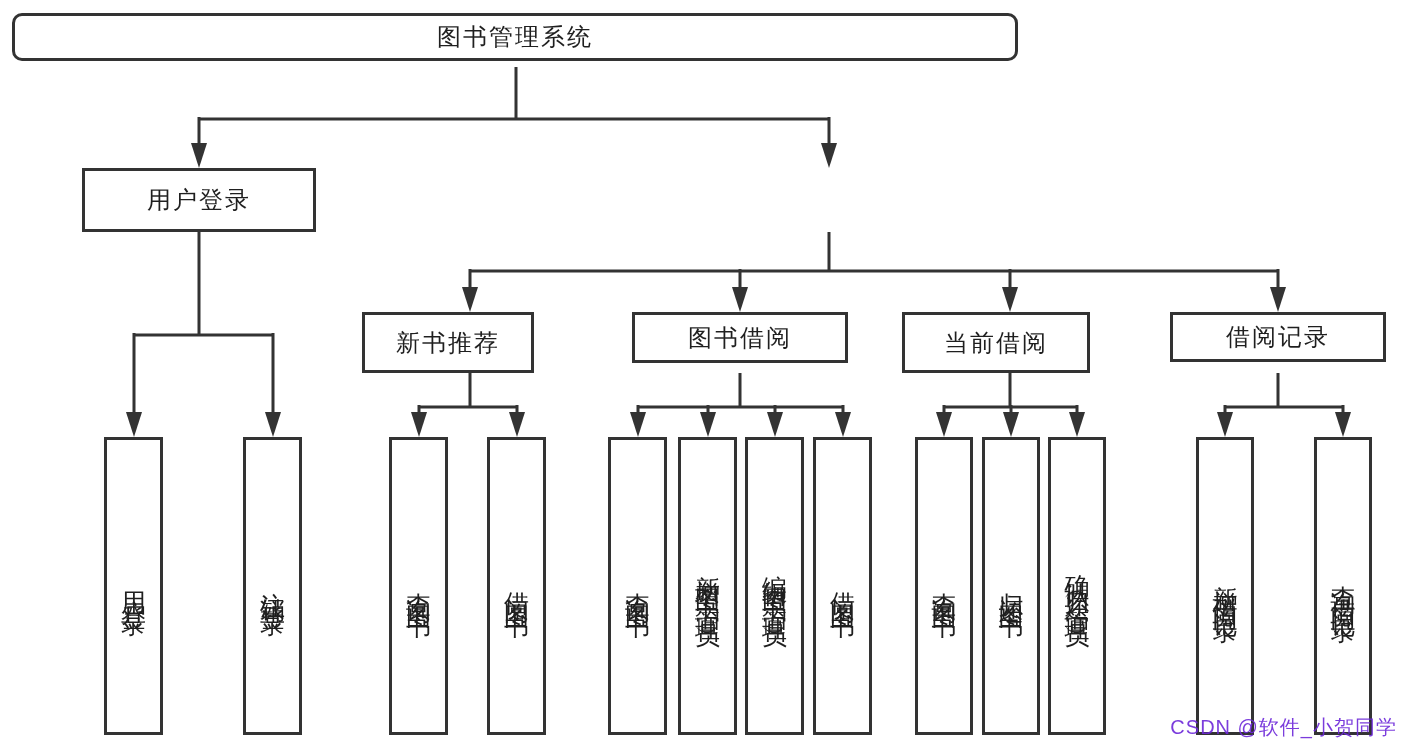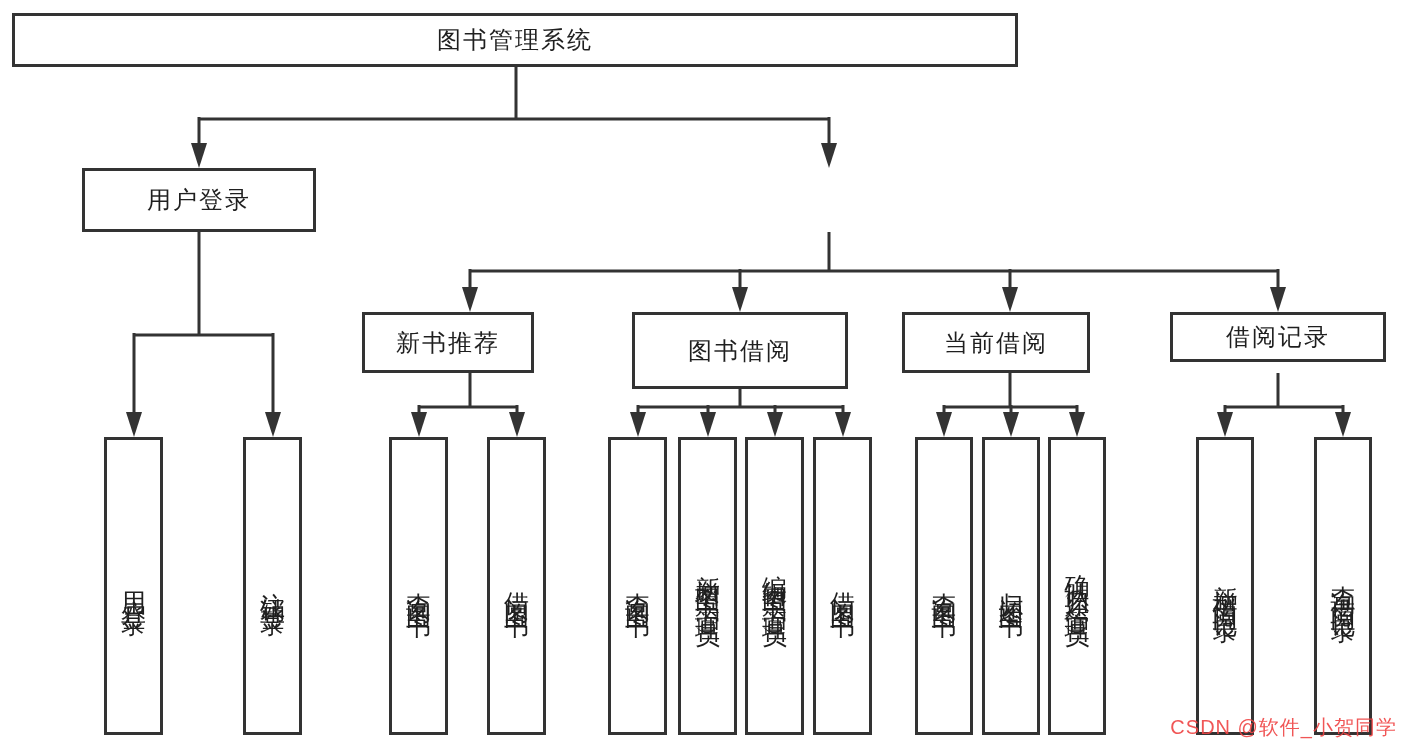--- a/index.html
+++ b/index.html
@@ -29,21 +29,21 @@
     font-size:25px;
     letter-spacing:7px;
     line-height:1;
   }
   .watermark{
     position:absolute;
     right:8px;bottom:6px;
     z-index:2;
     font-size:20px;
     letter-spacing:1px;
-    color:#ef4444;
+    color:#6d28d9;
     opacity:.9;
     white-space:nowrap;
   }
 </style>
 </head>
 <body>
 
 <div class="canvas">
 
   <svg class="wires" width="1405" height="747" viewBox="0 0 1405 747" aria-hidden="true">
@@ -89,26 +89,26 @@
       <polygon class="arrow" points="1069,412 1085,412 1077,437"></polygon>
     </g>
 
     <g>
       <path class="wire" d="M1278 373 V407 M1225 407 H1343 M1225 405 V414 M1343 405 V414"></path>
       <polygon class="arrow" points="1217,412 1233,412 1225,437"></polygon>
       <polygon class="arrow" points="1335,412 1351,412 1343,437"></polygon>
     </g>
   </svg>
 
-  <div class="node h" style="left:12px;top:13px;width:1006px;height:54px;">图书管理系统</div>
+  <div class="node h" style="left:12px;top:13px;width:1006px;height:48px;border-radius:10px;">图书管理系统</div>
 
   <div class="node h" style="left:82px;top:168px;width:234px;height:64px;">用户登录</div>
 
   <div class="node h" style="left:362px;top:312px;width:172px;height:61px;">新书推荐</div>
-  <div class="node h" style="left:632px;top:312px;width:216px;height:77px;">图书借阅</div>
+  <div class="node h" style="left:632px;top:312px;width:216px;height:51px;">图书借阅</div>
   <div class="node h" style="left:902px;top:312px;width:188px;height:61px;">当前借阅</div>
   <div class="node h" style="left:1170px;top:312px;width:216px;height:50px;">借阅记录</div>
 
   <div class="node v" style="left:104px;top:437px;width:59px;height:298px;">
     <span>用户登录</span>
   </div>
   <div class="node v" style="left:243px;top:437px;width:59px;height:298px;">
     <span>注销登录</span>
   </div>
 

